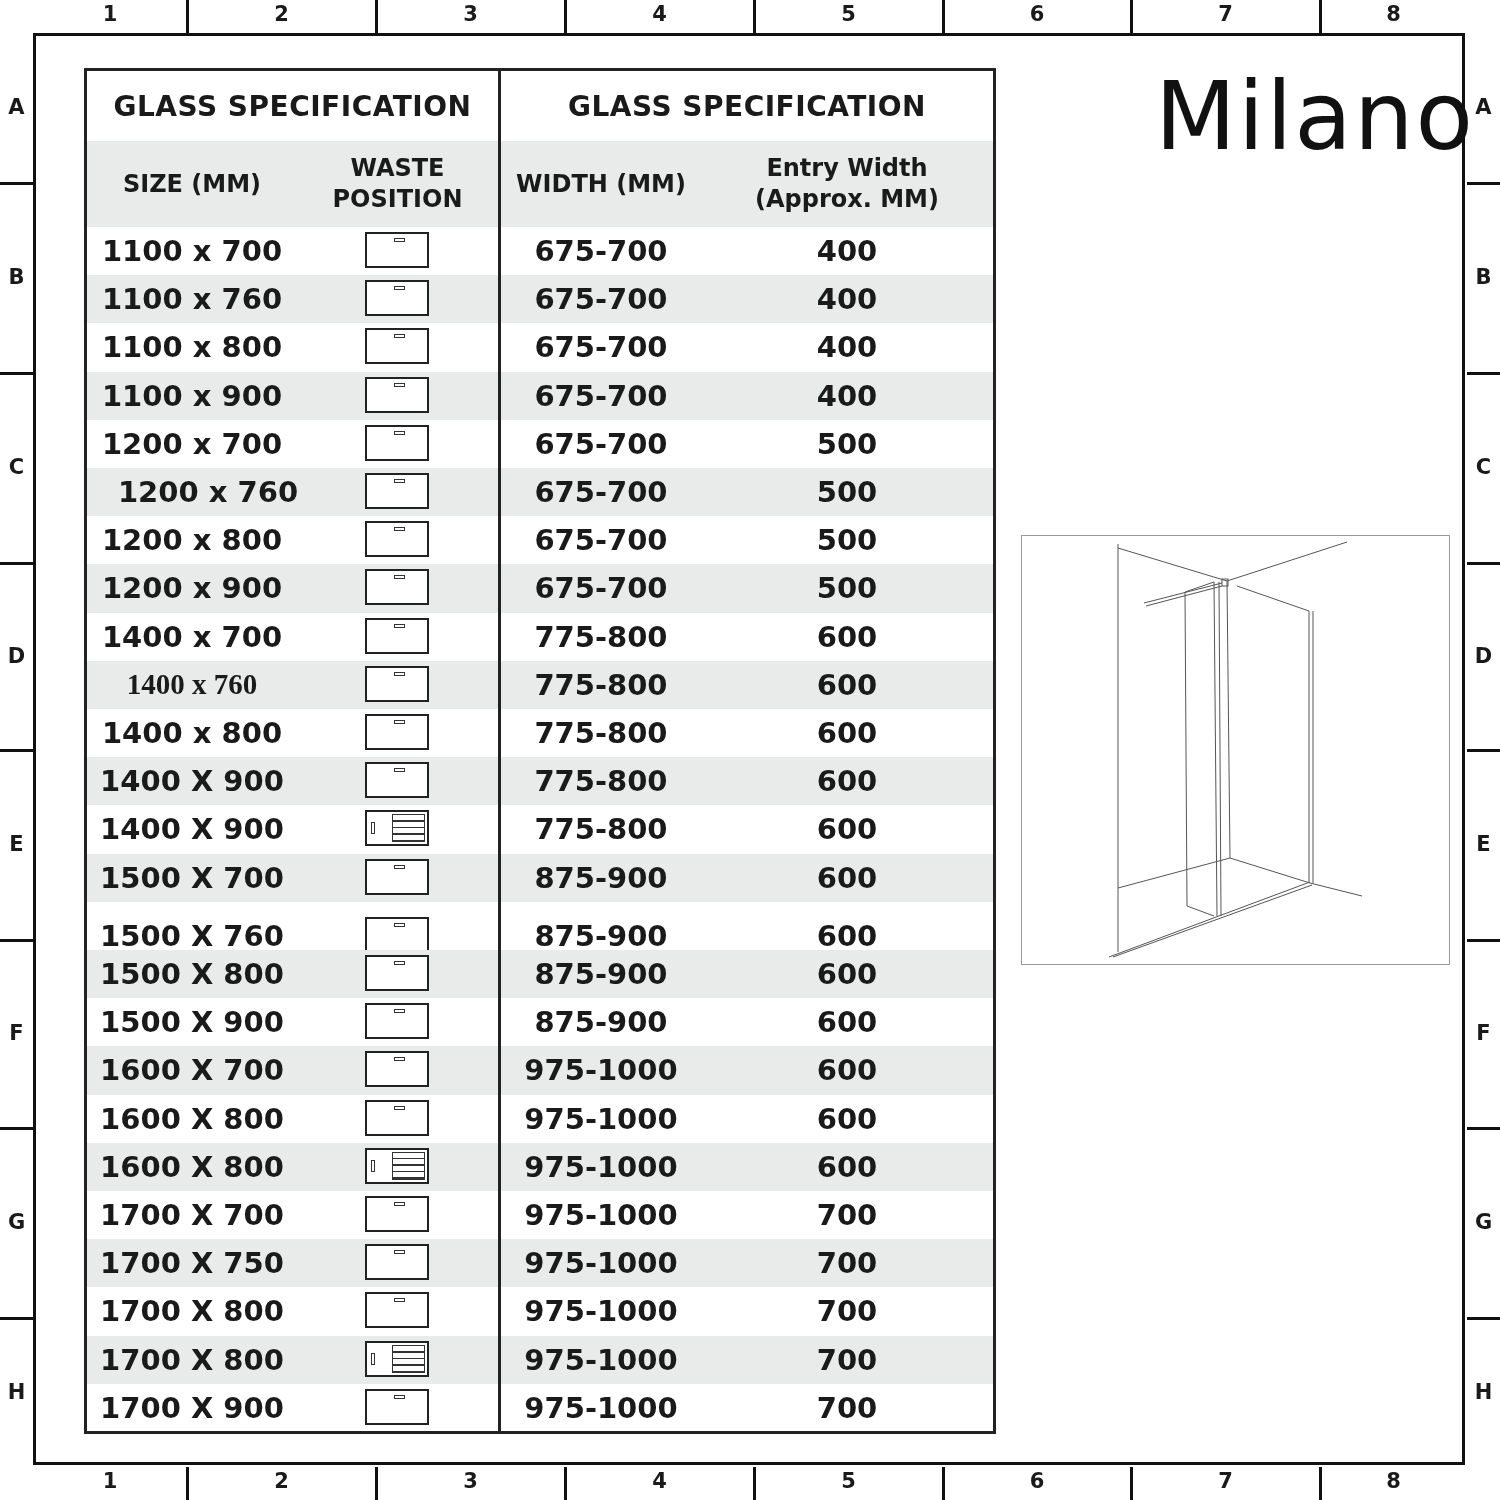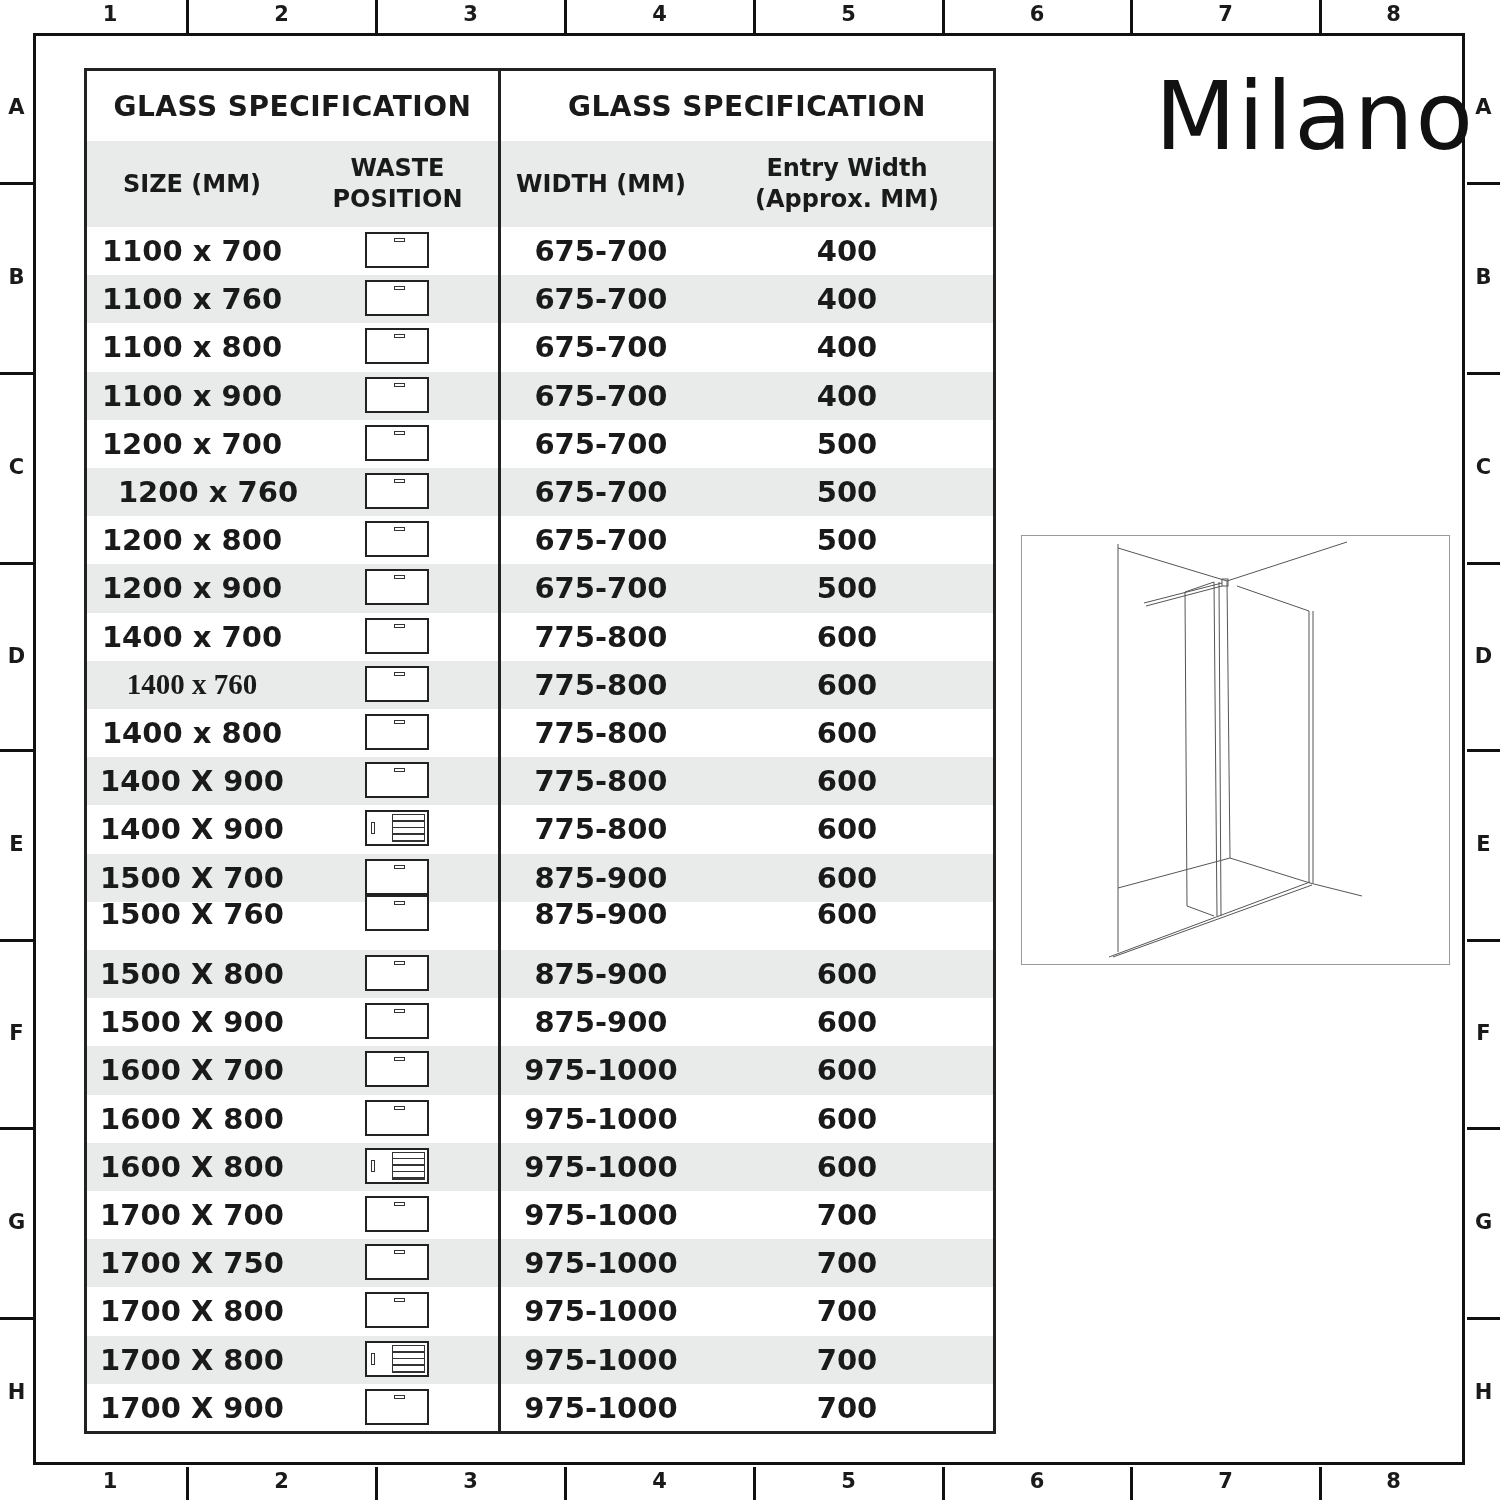--- a/index.html
+++ b/index.html
@@ -236,21 +236,21 @@
         <div class="cell" style="left:614px;width:292px;">600</div>
       </div>
       <div class="row shade" style="top: 782.6px;">
         <div class="cell" style="left:0;width:210px;">1500 X 700</div>
         <div class="waste">
           <div class="slot"></div>
         </div>
         <div class="cell" style="left:414px;width:200px;">875-900</div>
         <div class="cell" style="left:614px;width:292px;">600</div>
       </div>
-      <div class="row" style="top: 819px; border-radius: 11px;">
+      <div class="row" style="top: 841px; border-radius: 11px;">
         <div class="cell" style="left:0;width:210px;">1500 X 760</div>
         <div class="waste">
           <div class="slot"></div>
         </div>
         <div class="cell" style="left:414px;width:200px;">875-900</div>
         <div class="cell" style="left:614px;width:292px;">600</div>
       </div>
       <div class="row shade" style="top: 879px;">
         <div class="cell" style="left:0;width:210px;">1500 X 800</div>
         <div class="waste">

